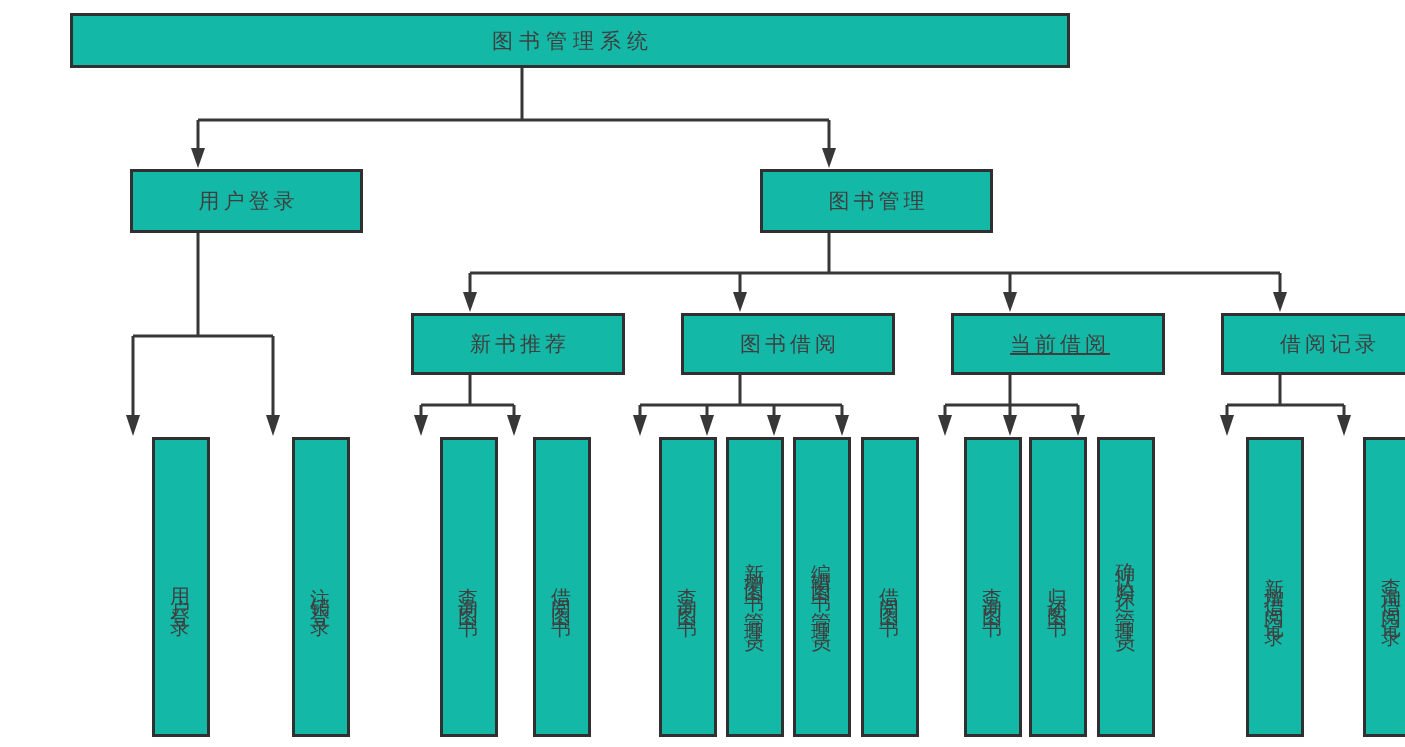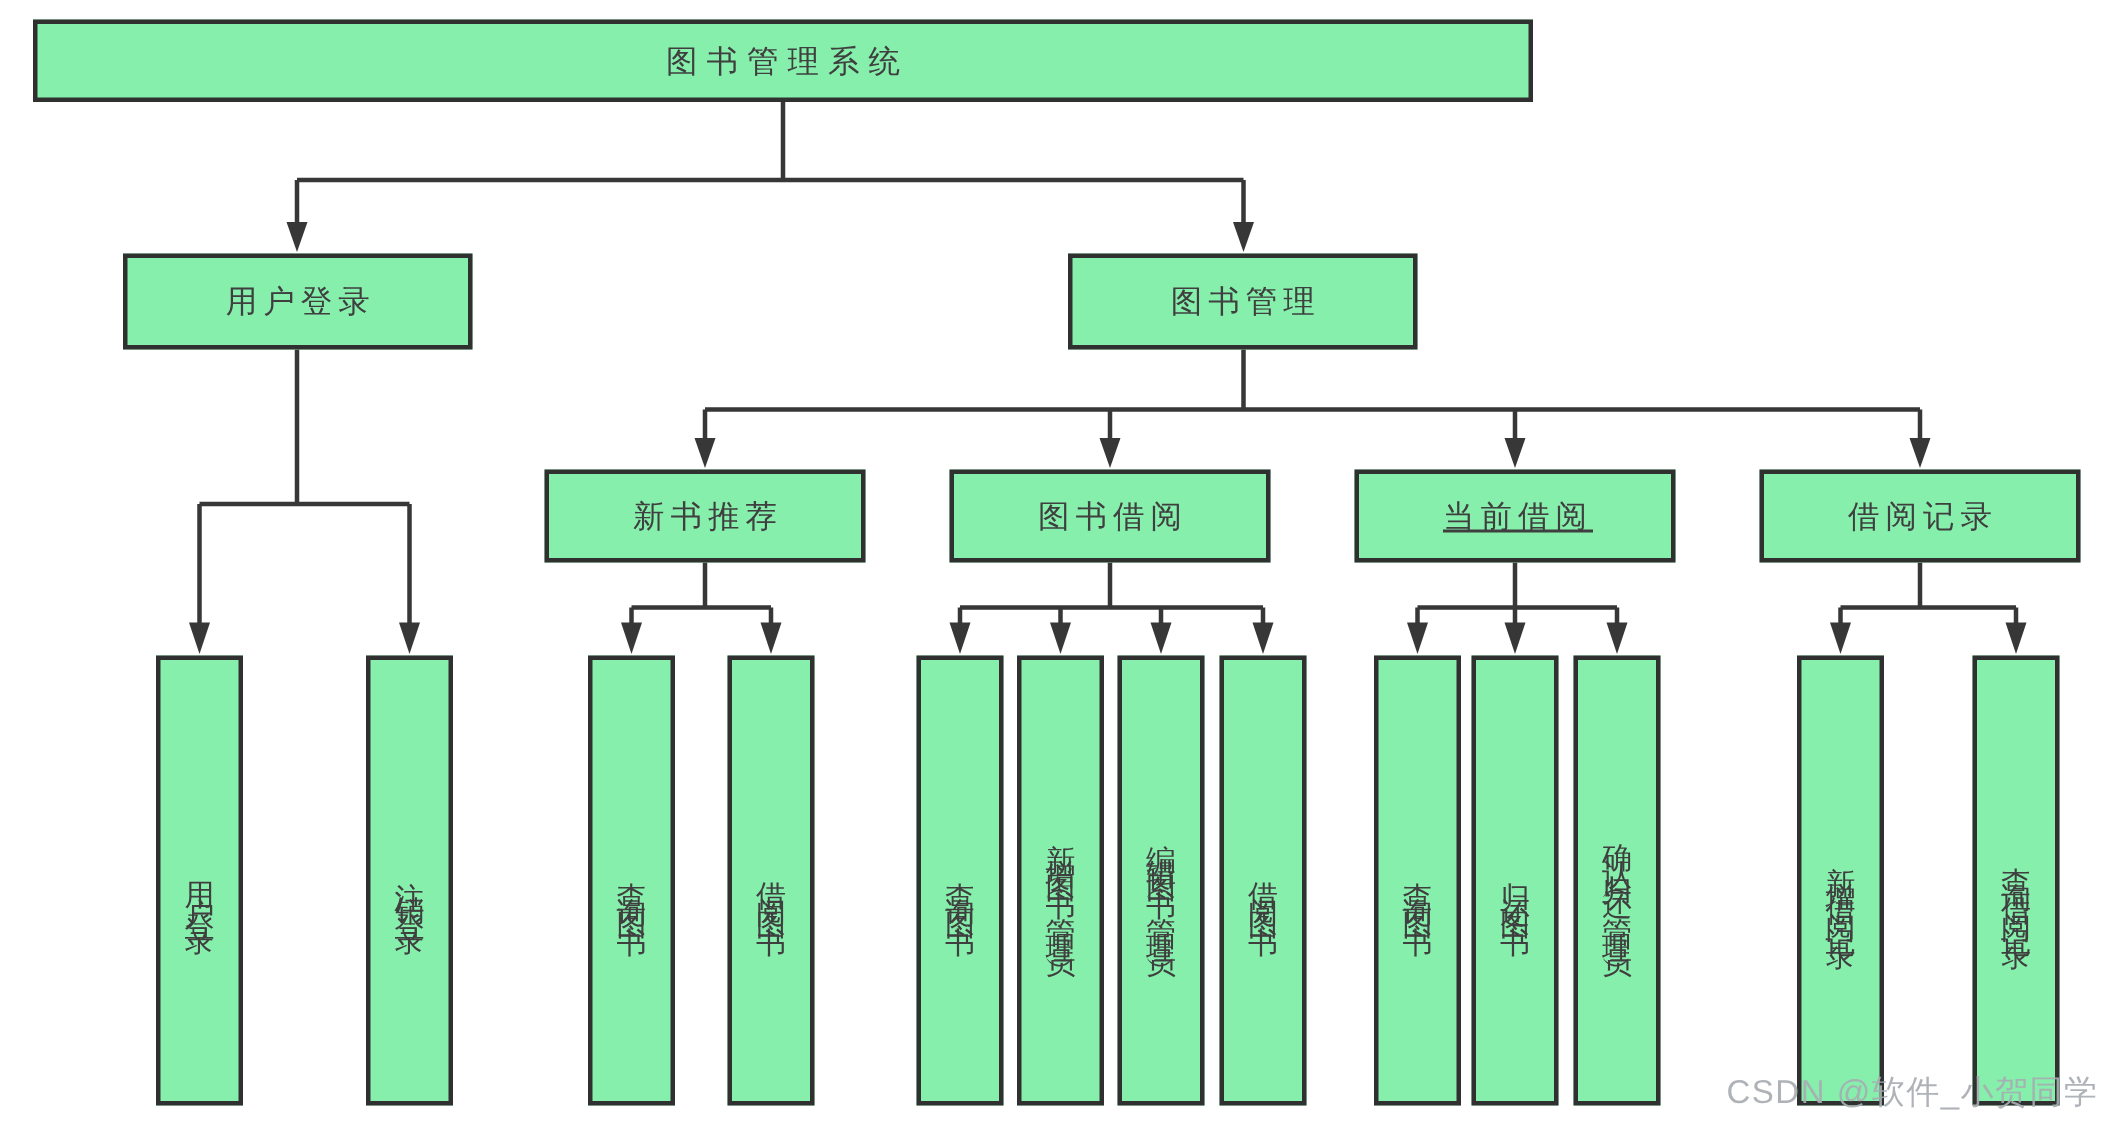--- a/index.html
+++ b/index.html
@@ -16,31 +16,32 @@
 
   .connectors {
     position: absolute;
     left: 0; top: 0;
     width: 1405px; height: 747px;
     z-index: 1;
   }
 
   .node {
     position: absolute;
-    background: #86efac;
+    background: #14b8a6;
     border: 3px solid #303030;
     display: flex;
     align-items: center;
     justify-content: center;
     color: #3f3f3f;
     font-size: 21px;
     letter-spacing: 4px;
     z-index: 2;
     text-indent: 4px; 
     white-space: nowrap;
+    margin-left: 48px;
   }
 
   .node.leaf {
     writing-mode: vertical-rl;
     text-orientation: mixed;
     font-size: 20px;
     letter-spacing: 10px;
     text-indent: 10px;
     white-space: normal;
   }
@@ -162,15 +163,14 @@
     <span>确认归还（管理员）</span>
   </div>
 
   <div class="node leaf" style="left:1198px; top:437px; width:58px; height:300px;">
     <span>新增借阅记录</span>
   </div>
   <div class="node leaf" style="left:1315px; top:437px; width:58px; height:300px;">
     <span>查询借阅记录</span>
   </div>
 
-  <div class="watermark">CSDN @软件_小贺同学</div>
 
 </div>
 
 </body></html>

